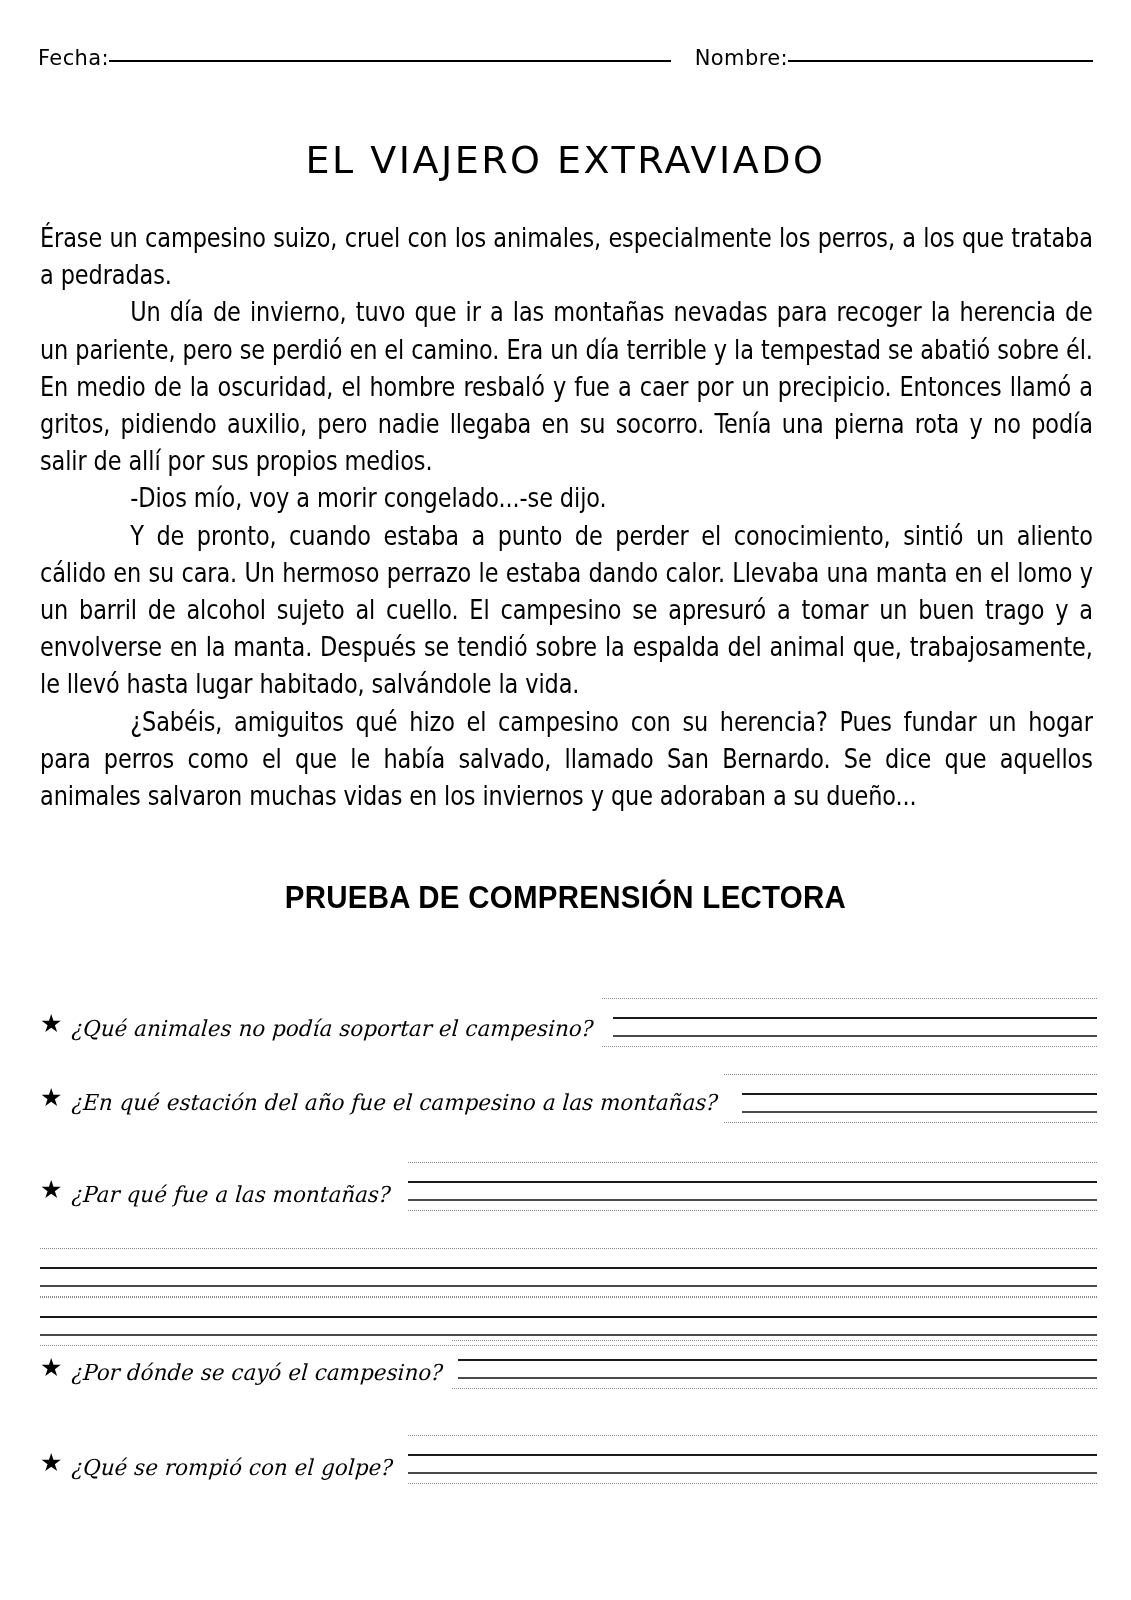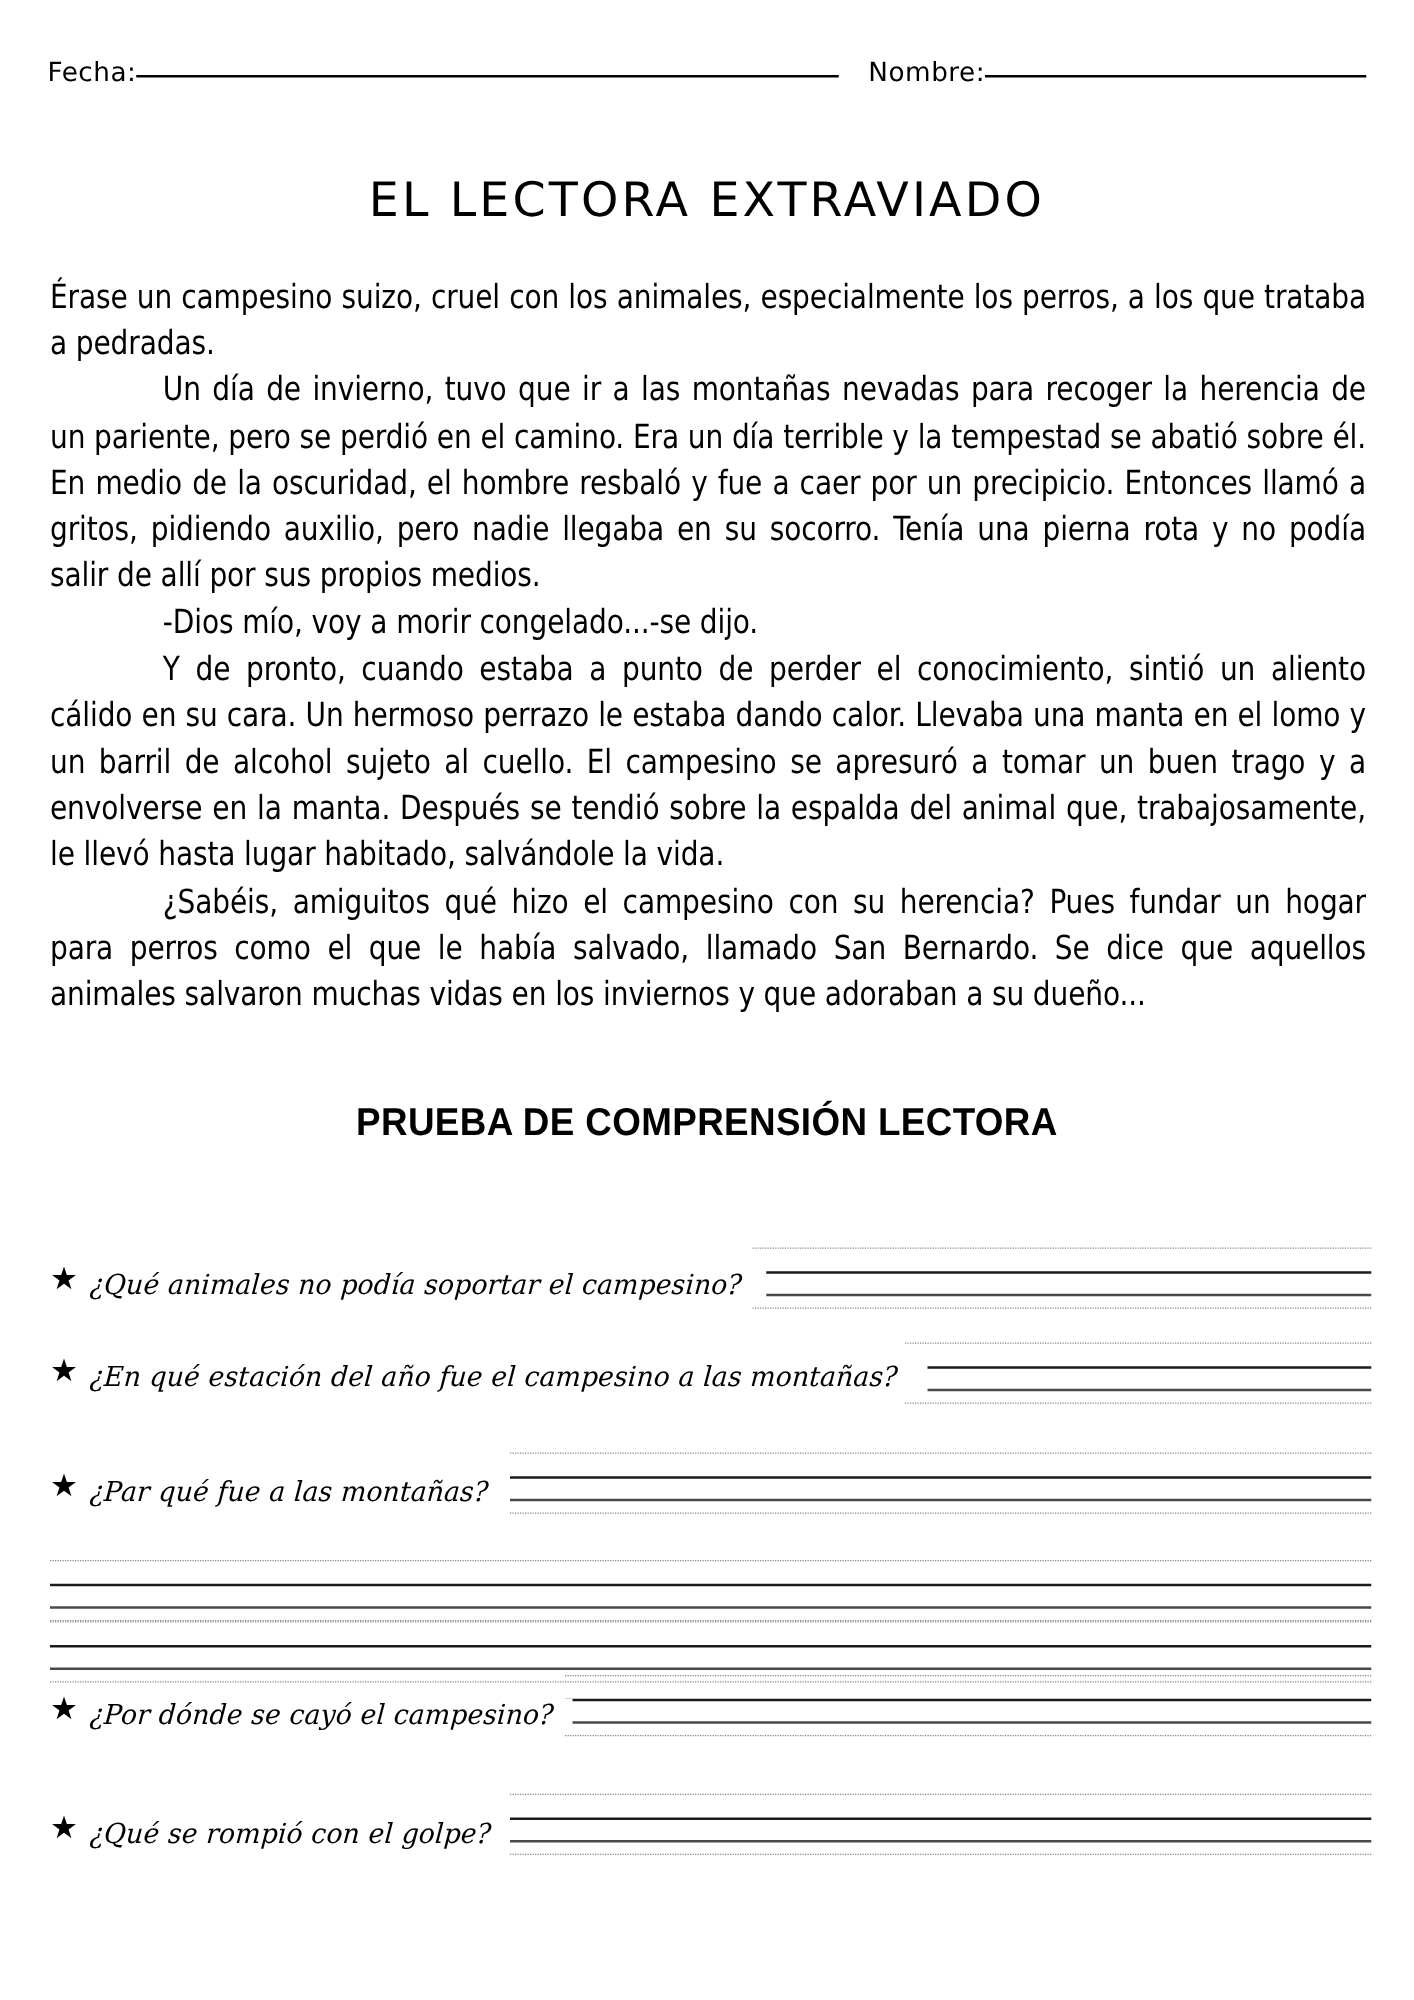--- a/index.html
+++ b/index.html
@@ -132,21 +132,21 @@
 
 <div class="page">
 
   <div class="header">
     <span class="hdr-label">Fecha:</span>
     <span class="hdr-rule nombre"></span>
     <span class="hdr-label">Nombre:</span>
     <span class="hdr-rule fecha"></span>
   </div>
 
-  <div class="doc-title">EL LECTORA EXTRAVIADO</div>
+  <div class="doc-title">EL VIAJERO EXTRAVIADO</div>
 
   <div class="story">
     <p>Érase un campesino suizo, cruel con los animales, especialmente los perros, a los que trataba a pedradas.</p>
     <p class="indent">Un día de invierno, tuvo que ir a  las montañas nevadas para  recoger la herencia de un pariente, pero se perdió en el camino. Era un día terrible y la tempestad se abatió sobre él. En medio de la oscuridad, el hombre resbaló y fue a caer por un precipicio. Entonces llamó a gritos, pidiendo auxilio, pero nadie llegaba en su socorro. Tenía una pierna rota y no podía salir de allí por sus propios medios.</p>
     <p class="indent">-Dios mío, voy a morir congelado...-se dijo.</p>
     <p class="indent">Y de pronto, cuando estaba a punto de perder el conocimiento, sintió un aliento cálido en su cara. Un hermoso perrazo le estaba dando calor. Llevaba una manta en el lomo y un barril de alcohol sujeto al cuello. El campesino se apresuró a tomar un buen trago y a envolverse en la manta. Después se tendió sobre la espalda del animal que, trabajosamente, le llevó hasta lugar habitado, salvándole la vida.</p>
     <p class="indent">¿Sabéis, amiguitos qué hizo el campesino con su herencia? Pues fundar un hogar para perros como el que le había salvado, llamado San Bernardo. Se dice que aquellos animales salvaron muchas vidas en los inviernos y que adoraban a su dueño...</p>
   </div>
 
   <div class="section-heading">PRUEBA DE COMPRENSIÓN LECTORA</div>

